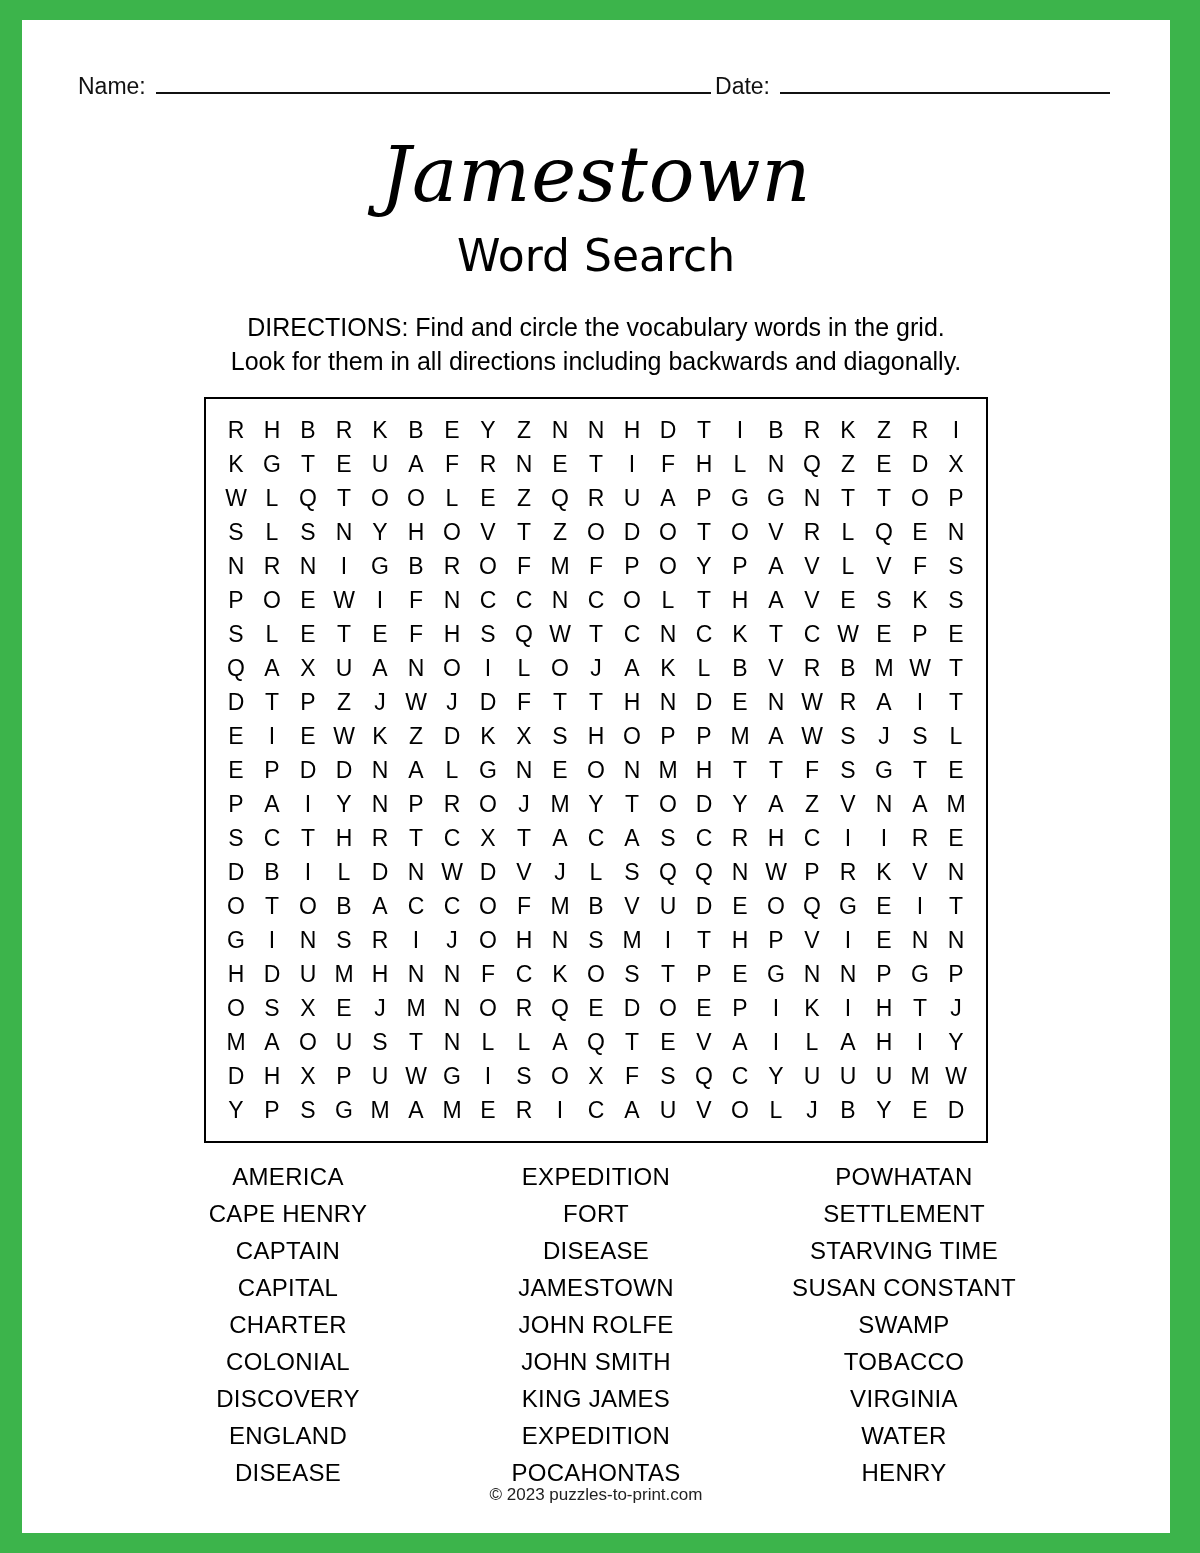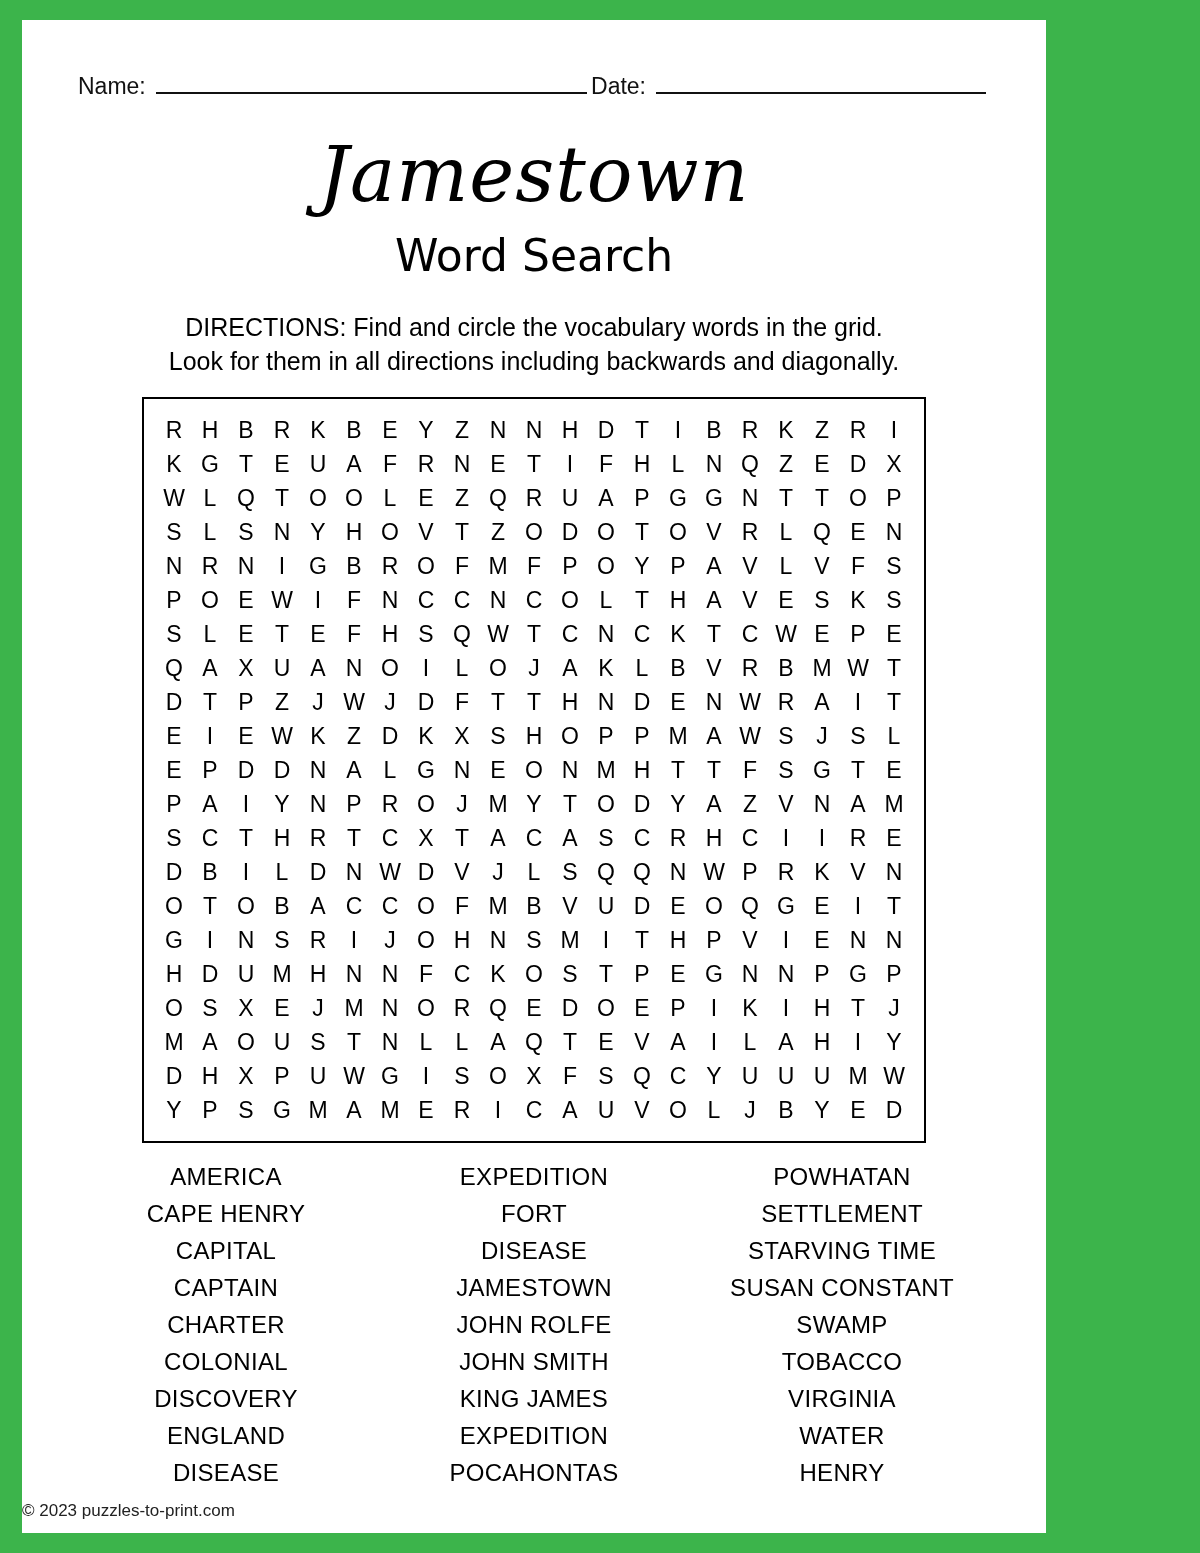--- a/index.html
+++ b/index.html
@@ -10,21 +10,21 @@
     width: 1200px;
     height: 1553px;
     background: #3cb44b;
     font-family: "Liberation Sans", sans-serif;
     overflow: hidden;
   }
   .page {
     position: absolute;
     left: 22px;
     top: 20px;
-    width: 1024px;
+    width: 1148px;
     height: 1513px;
     background: #ffffff;
     box-sizing: border-box;
   }
   .namerow {
     position: absolute;
     top: 52px;
     left: 0;
     width: 100%;
     display: flex;
@@ -117,24 +117,24 @@
     text-align: center;
   }
   .word {
     font-size: 24px;
     color: #000;
     line-height: 37px;
     letter-spacing: 0.3px;
   }
   .footer {
     position: absolute;
-    bottom: 12px;
+    bottom: 28px;
     left: 0;
     width: 100%;
-    text-align: left;
+    text-align: center;
     font-size: 17px;
     color: #222;
   }
 </style>
 </head>
 <body>
 
 <div class="page">
 
   <div class="namerow">
@@ -637,22 +637,22 @@
           <div class="cell">E</div>
           <div class="cell">D</div>
         </div>
       </div>
   </div>
 
   <div class="words" id="words">
       <div class="word-col">
         <div class="word">AMERICA</div>
         <div class="word">CAPE HENRY</div>
+        <div class="word">CAPTAIN</div>
         <div class="word">CAPITAL</div>
-        <div class="word">CAPTAIN</div>
         <div class="word">CHARTER</div>
         <div class="word">COLONIAL</div>
         <div class="word">DISCOVERY</div>
         <div class="word">ENGLAND</div>
         <div class="word">DISEASE</div>
       </div>
       <div class="word-col">
         <div class="word">EXPEDITION</div>
         <div class="word">FORT</div>
         <div class="word">DISEASE</div>

